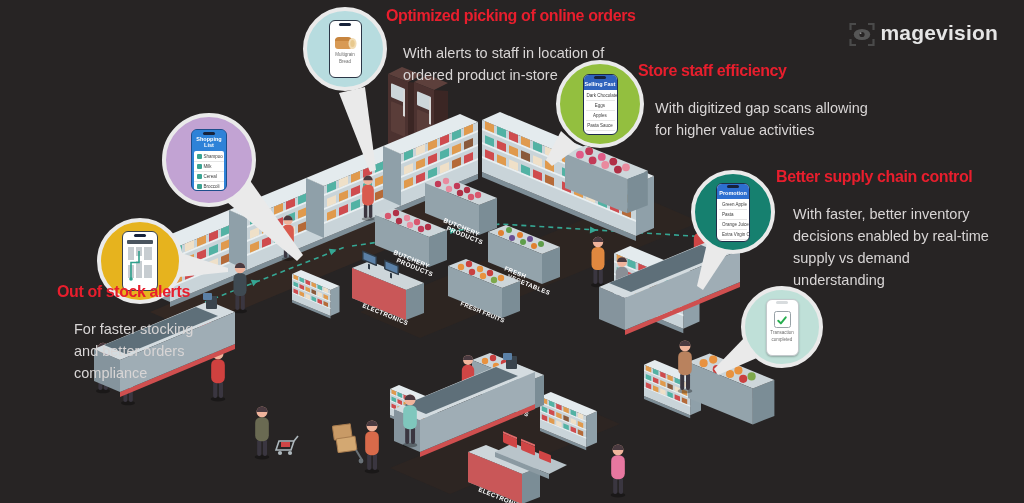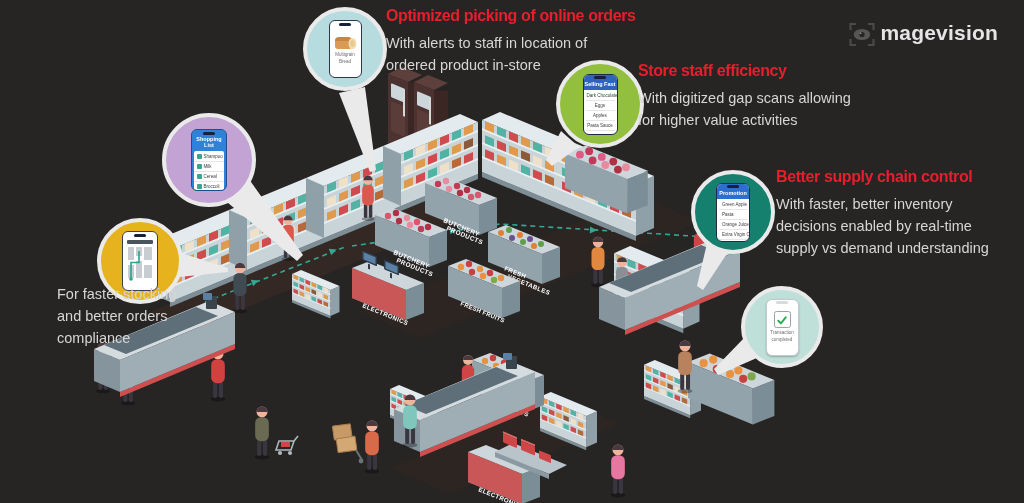--- a/index.html
+++ b/index.html
@@ -2,21 +2,21 @@
 <html><head>
 <meta charset="utf-8">
 <style>
   html,body{margin:0;padding:0;}
   body{width:1024px;height:503px;background:#272424;font-family:"Liberation Sans",sans-serif;overflow:hidden;}
   .canvas{position:relative;width:1024px;height:503px;background:#272424;overflow:hidden;}
   .scene{position:absolute;left:0;top:0;z-index:1;}
   
   .callout{position:absolute;z-index:4;}
   .callout h3{margin:0 0 7px 0;font-size:16px;font-weight:700;letter-spacing:-0.4px;color:#e81e2d;}
-  .callout p{margin:0;font-size:14.5px;line-height:22px;color:#d8d5d5;white-space:pre-line;}
+  .callout p{margin:17px;font-size:14.5px;line-height:22px;color:#d8d5d5;white-space:pre-line;}
   
   .logo{position:absolute;right:26px;top:21px;display:flex;align-items:flex-start;gap:3px;z-index:4;color:#e5e5e5;}
   .logo .word{font-size:21px;font-weight:700;letter-spacing:0.2px;}
   
   .badge{position:absolute;border-radius:50%;border:4px solid #eaeaea;box-sizing:border-box;
          display:flex;align-items:center;justify-content:center;z-index:3;}
   .phone{position:relative;border-radius:6px;box-sizing:border-box;display:flex;flex-direction:column;overflow:hidden;}
   .phone .notch{position:absolute;top:1.5px;left:50%;transform:translateX(-50%);width:12px;height:3px;border-radius:2px;background:#17223a;}
   .ph-head{color:#fff;font-size:5.5px;font-weight:700;text-align:center;padding:6px 0 3px 0;}
   .ph-list{background:#fff;flex:1;margin:0 2px 2px 2px;border-radius:2px;padding-top:1px;}
@@ -467,20 +467,21 @@
 supply vs demand understanding</p>
 </div>
 
 <div class="callout" style="left:638px;top:62px;width:300px;">
   <h3>Store staff efficiency</h3>
   <p>With digitized gap scans allowing
 for higher value activities</p>
 </div>
 
 <div class="callout" style="left:57px;top:283px;width:210px;">
+  <h3>Out of stock alerts</h3>
   <p>For faster stocking
 and better orders
 compliance</p>
 </div>
 
 
 <div class="logo">
   <svg width="30" height="27" viewBox="0 0 30 27">
     <g stroke="#4a4a4a" stroke-width="2.2" fill="none">
       <path d="M9,3 H3.5 V9"></path>

